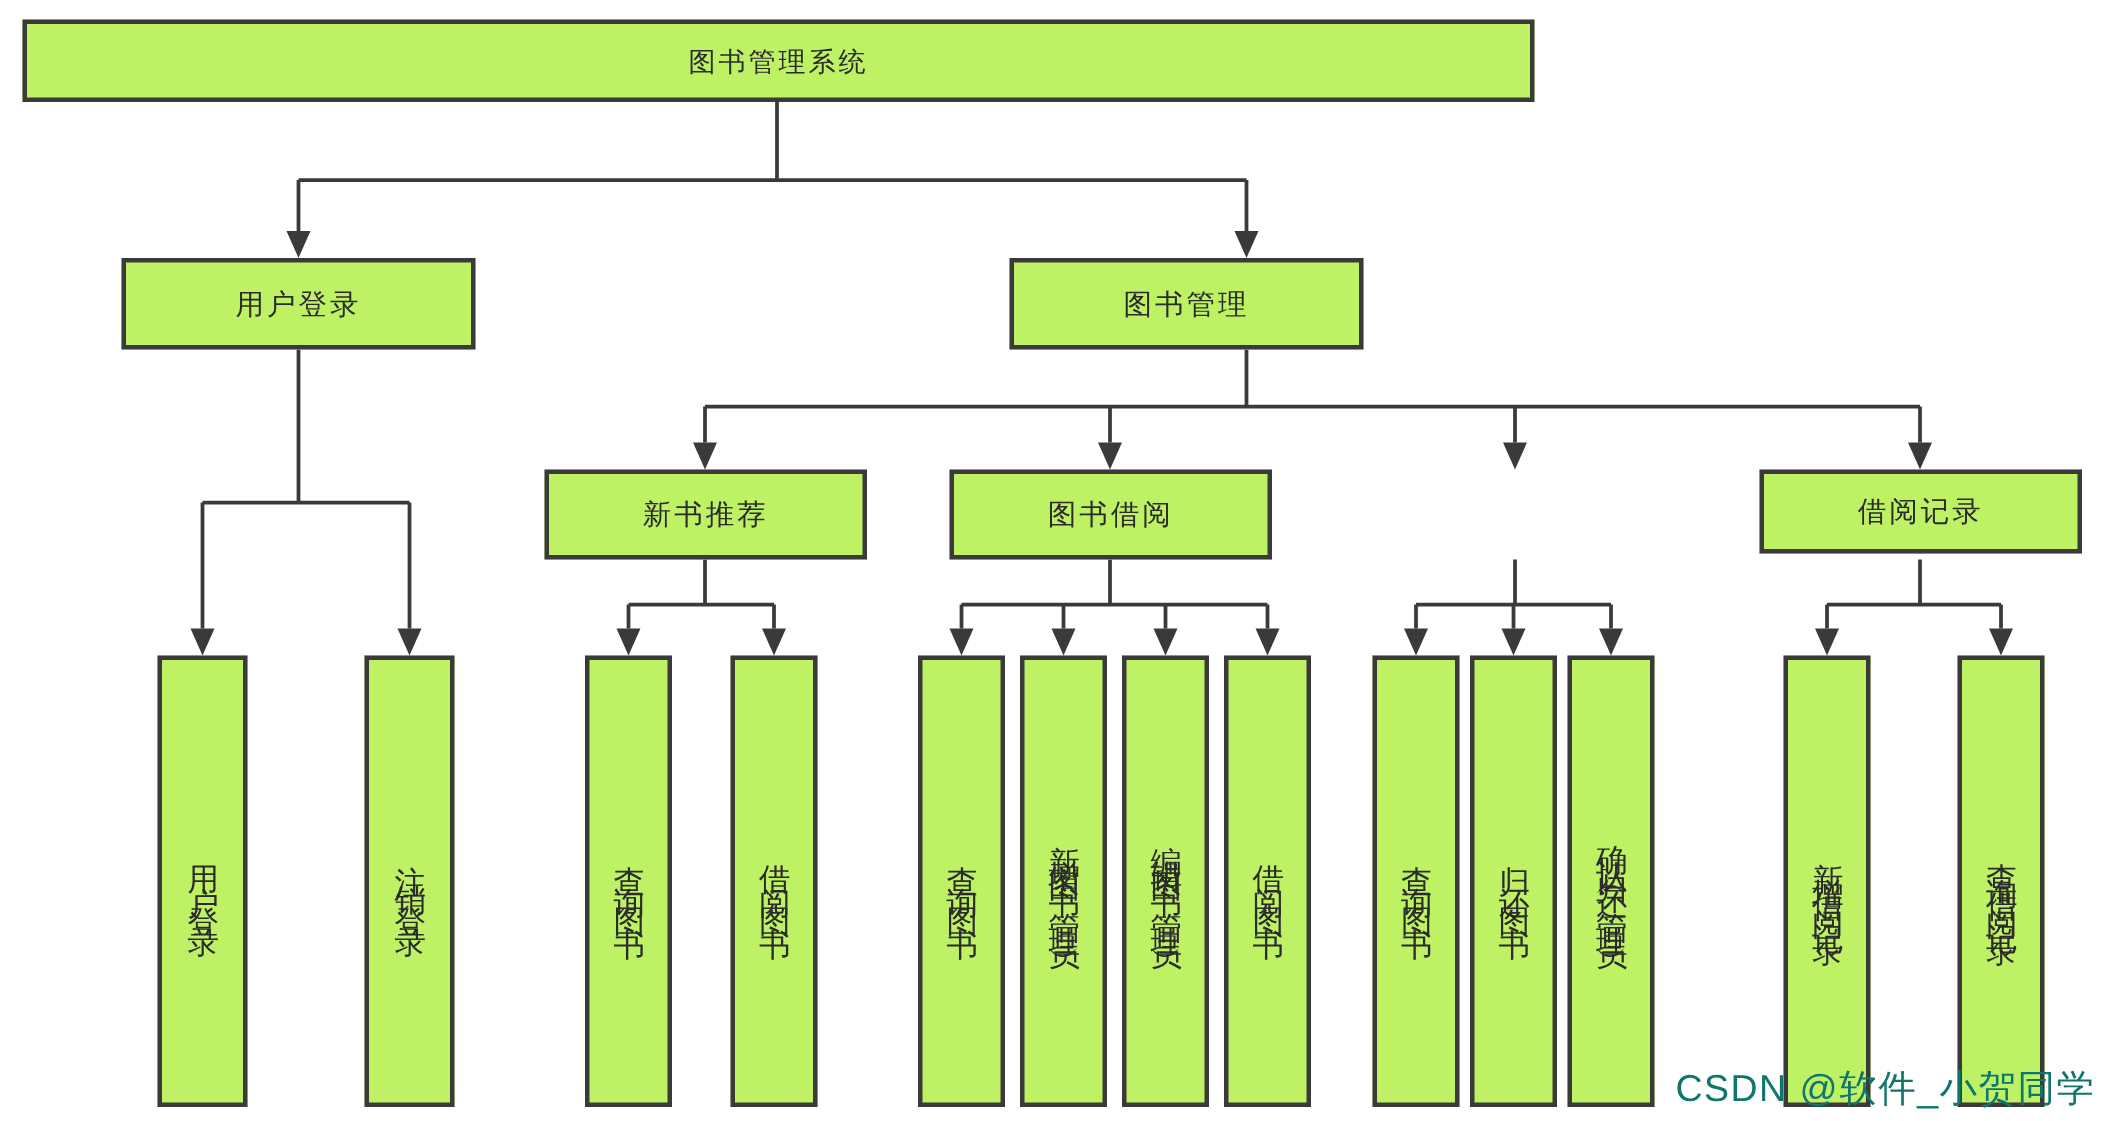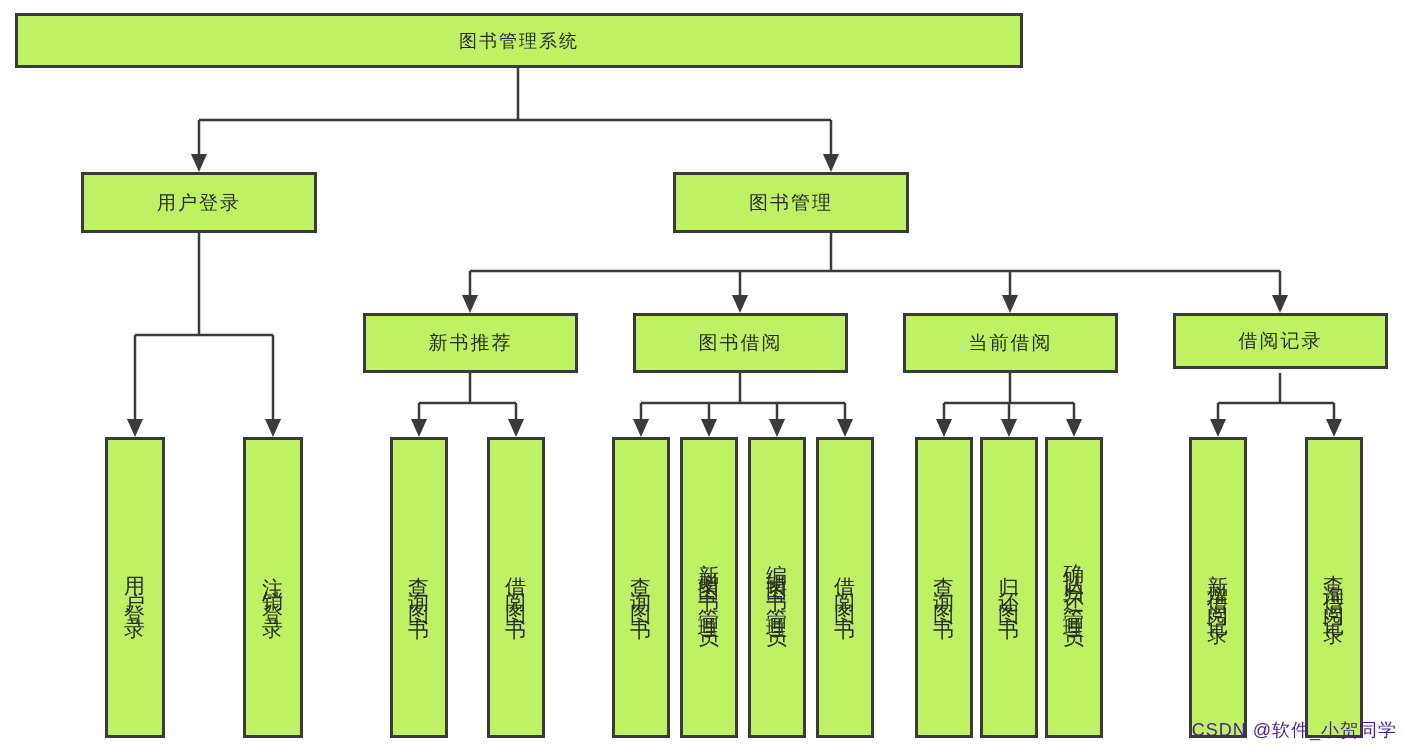--- a/index.html
+++ b/index.html
@@ -51,22 +51,22 @@
     font-size: 21px;
     letter-spacing: 14px;
     line-height: 1;
   }
   .vlabel.mid  { letter-spacing: 10px; }
   .vlabel.long { letter-spacing: 9px; }
   .watermark {
     position: absolute;
     right: 8px;
     bottom: 5px;
-    font-size: 18px;
-    color: #4c1d95;
+    font-size: 25px;
+    color: #0f766e;
     letter-spacing: 1px;
     white-space: nowrap;
   }
 </style>
 </head>
 <body>
 
 <div class="canvas">
 
   <svg class="connectors" viewBox="0 0 1405 747" xmlns="http://www.w3.org/2000/svg">
@@ -126,23 +126,20 @@
   <div class="node" style="left:673px; top:172px; width:236px; height:61px;">
     <span class="hlabel">图书管理</span>
   </div>
 
   <div class="node" style="left:363px; top:313px; width:215px; height:60px;">
     <span class="hlabel">新书推荐</span>
   </div>
   <div class="node" style="left:633px; top:313px; width:215px; height:60px;">
     <span class="hlabel">图书借阅</span>
   </div>
-  <div class="node" style="left:903px; top:313px; width:215px; height:60px;">
-    <span class="hlabel">当前借阅</span>
-  </div>
   <div class="node" style="left:1173px; top:313px; width:215px; height:56px;">
     <span class="hlabel">借阅记录</span>
   </div>
 
   <div class="node vnode" style="left:105px; top:437px; width:60px;">
     <span class="vlabel">用户登录</span>
   </div>
   <div class="node vnode" style="left:243px; top:437px; width:60px;">
     <span class="vlabel">注销登录</span>
   </div>

